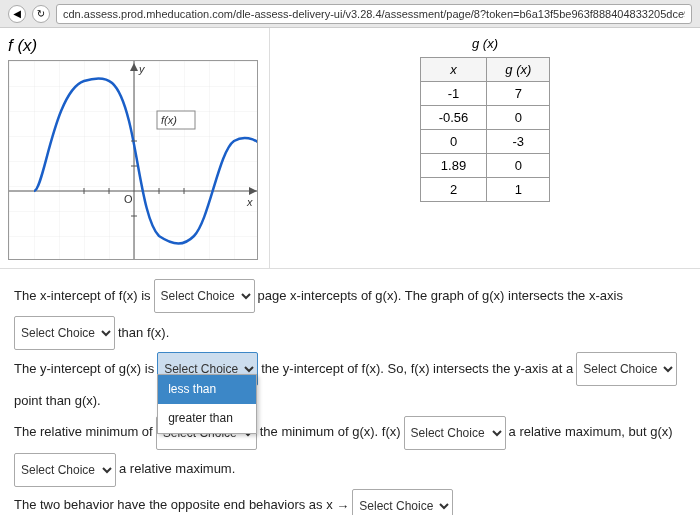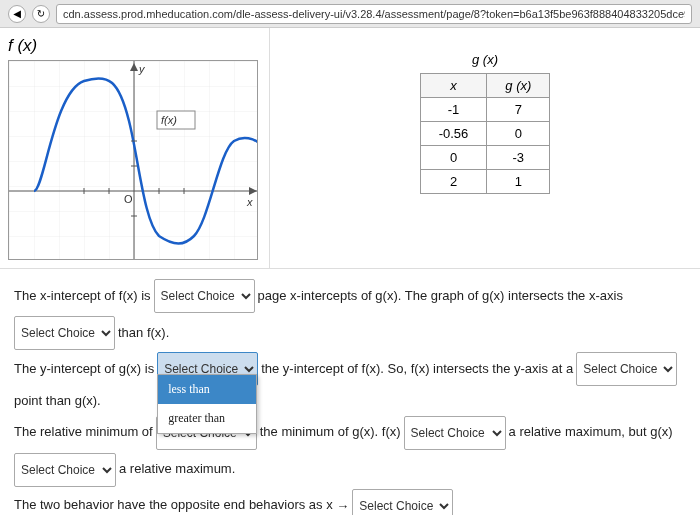--- a/index.html
+++ b/index.html
@@ -65,21 +65,21 @@
       width: 250px;
       height: 200px;
       border: 1px solid #999;
       position: relative;
       background: white;
       overflow: hidden;
     }
     
     .table-area {
       flex: 1;
-      padding: 24px 16px;
+      padding: 8px 16px;
       display: flex;
       flex-direction: column;
       align-items: center;
     }
     .table-title {
       font-size: 13px;
       font-style: italic;
       margin-bottom: 6px;
       align-self: center;
     }
@@ -127,21 +127,20 @@
     }
     .dropdown-menu {
       position: absolute;
       top: 22px;
       left: 0;
       background: white;
       border: 1px solid #aaa;
       z-index: 100;
       min-width: 100px;
       box-shadow: 2px 2px 4px rgba(0,0,0,0.2);
-      font-family: Liberation Serif, serif;
     }
     .dropdown-menu-item {
       padding: 3px 10px;
       font-size: 12px;
       cursor: pointer;
     }
     .dropdown-menu-item:hover, .dropdown-menu-item.highlighted {
       background: #3c87c7;
       color: white;
     }
@@ -219,20 +218,24 @@
             </tr>
             <tr>
               <td>-0.56</td>
               <td>0</td>
             </tr>
             <tr>
               <td>0</td>
               <td>-3</td>
             </tr>
             <tr>
+              <td>1.89</td>
+              <td>0</td>
+            </tr>
+            <tr>
               <td>2</td>
               <td>1</td>
             </tr>
           </tbody>
       </table>
     </div>
 
   </div>
 
   <div class="text-section">

